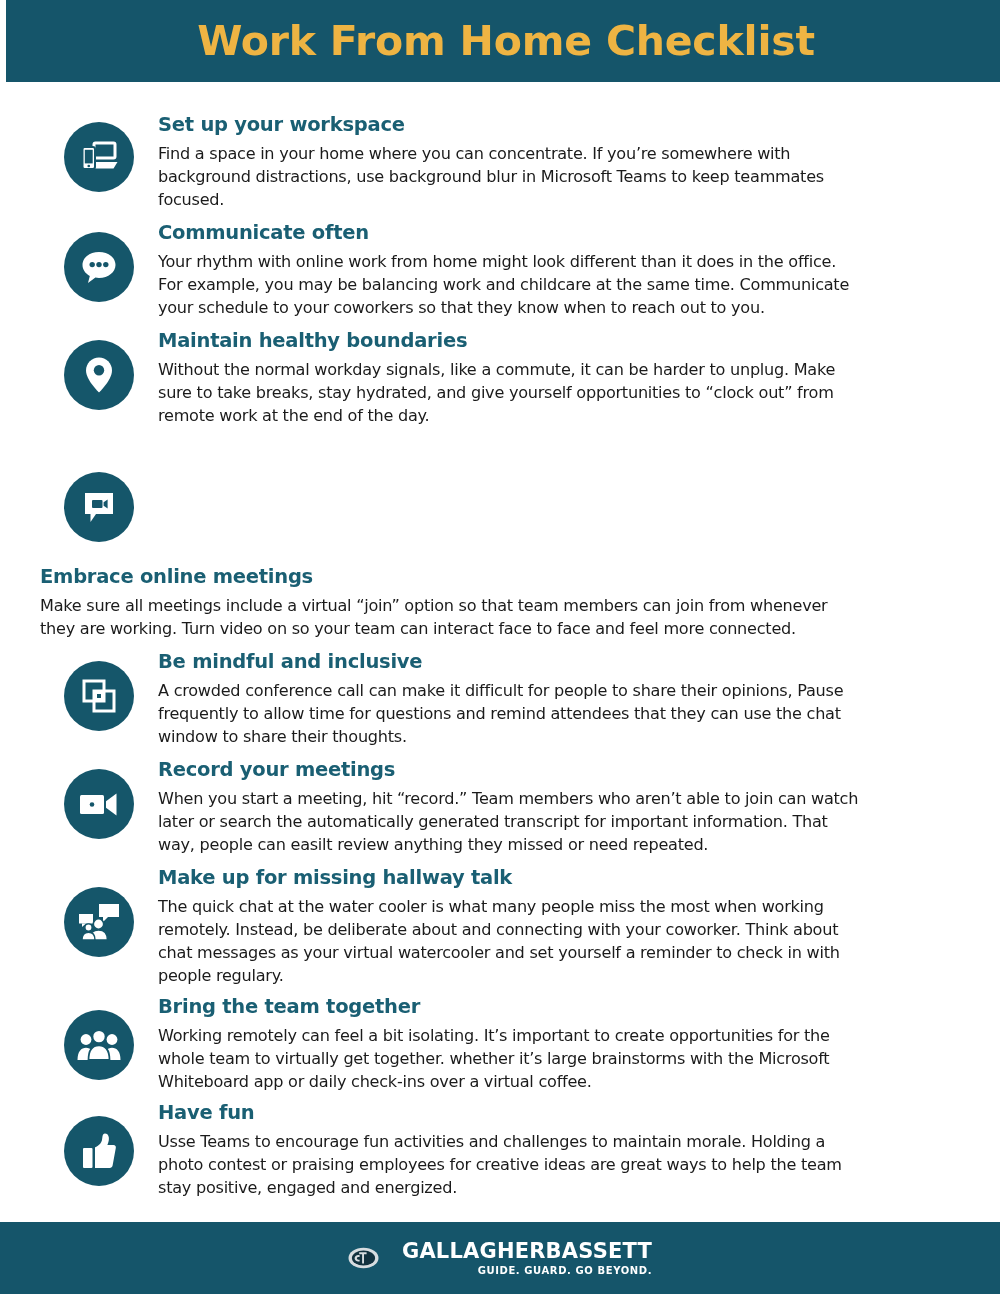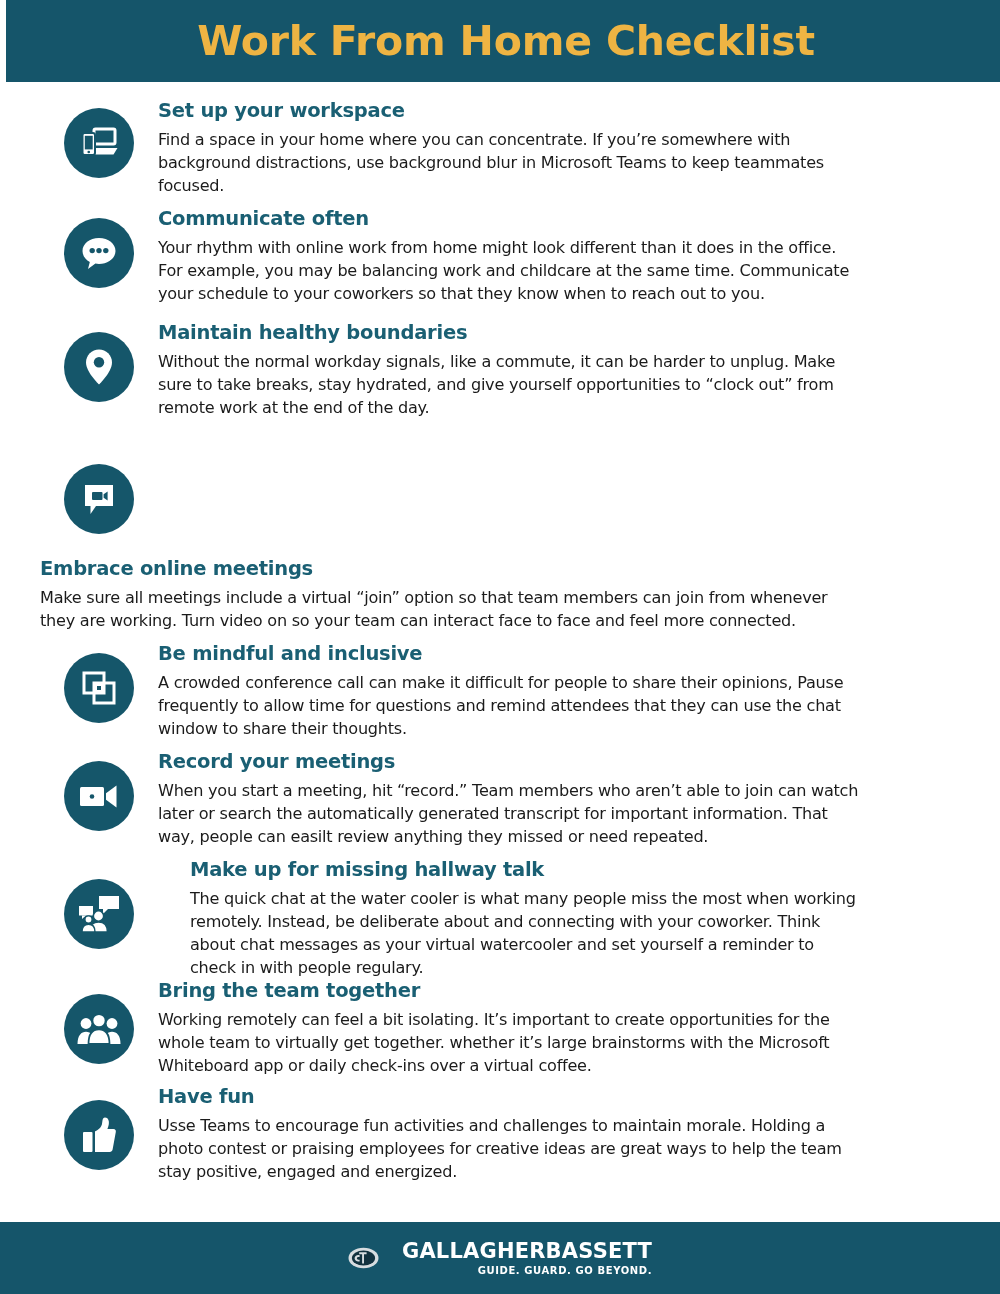--- a/index.html
+++ b/index.html
@@ -42,21 +42,21 @@
     font-weight: bold;
     letter-spacing: -0.2px;
     line-height: 1;
     white-space: nowrap;
   }
 
   
   .content {
     position: absolute;
     left: 0;
-    top: 82px;
+    top: 96px;
     width: 908px;
     height: 1140px;
     padding: 18px 40px 0 40px;
     box-sizing: border-box;
   }
 
   .item {
     display: flex;
     align-items: flex-start;
     margin-bottom: 4px;
@@ -109,26 +109,26 @@
   .item-2 .icon-col { padding-top: 10px; }
   .item-3 .icon-col { padding-top: 10px; }
   .item-4 .icon-col { padding-top: 10px; }
   .item-5 .icon-col { padding-top: 10px; }
   .item-6 .icon-col { padding-top: 10px; }
   .item-7 .icon-col { padding-top: 20px; }
   .item-8 .icon-col { padding-top: 14px; }
   .item-9 .icon-col { padding-top: 14px; }
 
   .item-1 { margin-bottom: 10px; }
-  .item-2 { margin-bottom: 16px; }
+  .item-2 { margin-bottom: 10px; }
   .item-3 { margin-bottom: 10px; }
   .item-4 { margin-bottom: 10px; flex-direction: column; }
   .item-5 { margin-bottom: 10px; }
   .item-6 { margin-bottom: 10px; }
-  .item-7 { margin-bottom: 0; gap: 32px; }
+  .item-7 { margin-bottom: 8px; }
   .item-8 { margin-bottom: 8px; }
   .item-9 { margin-bottom: 0; }
 
   
   .footer-band {
     position: absolute;
     left: 0;
     bottom: 0;
     width: 1000px;
     height: 72px;

